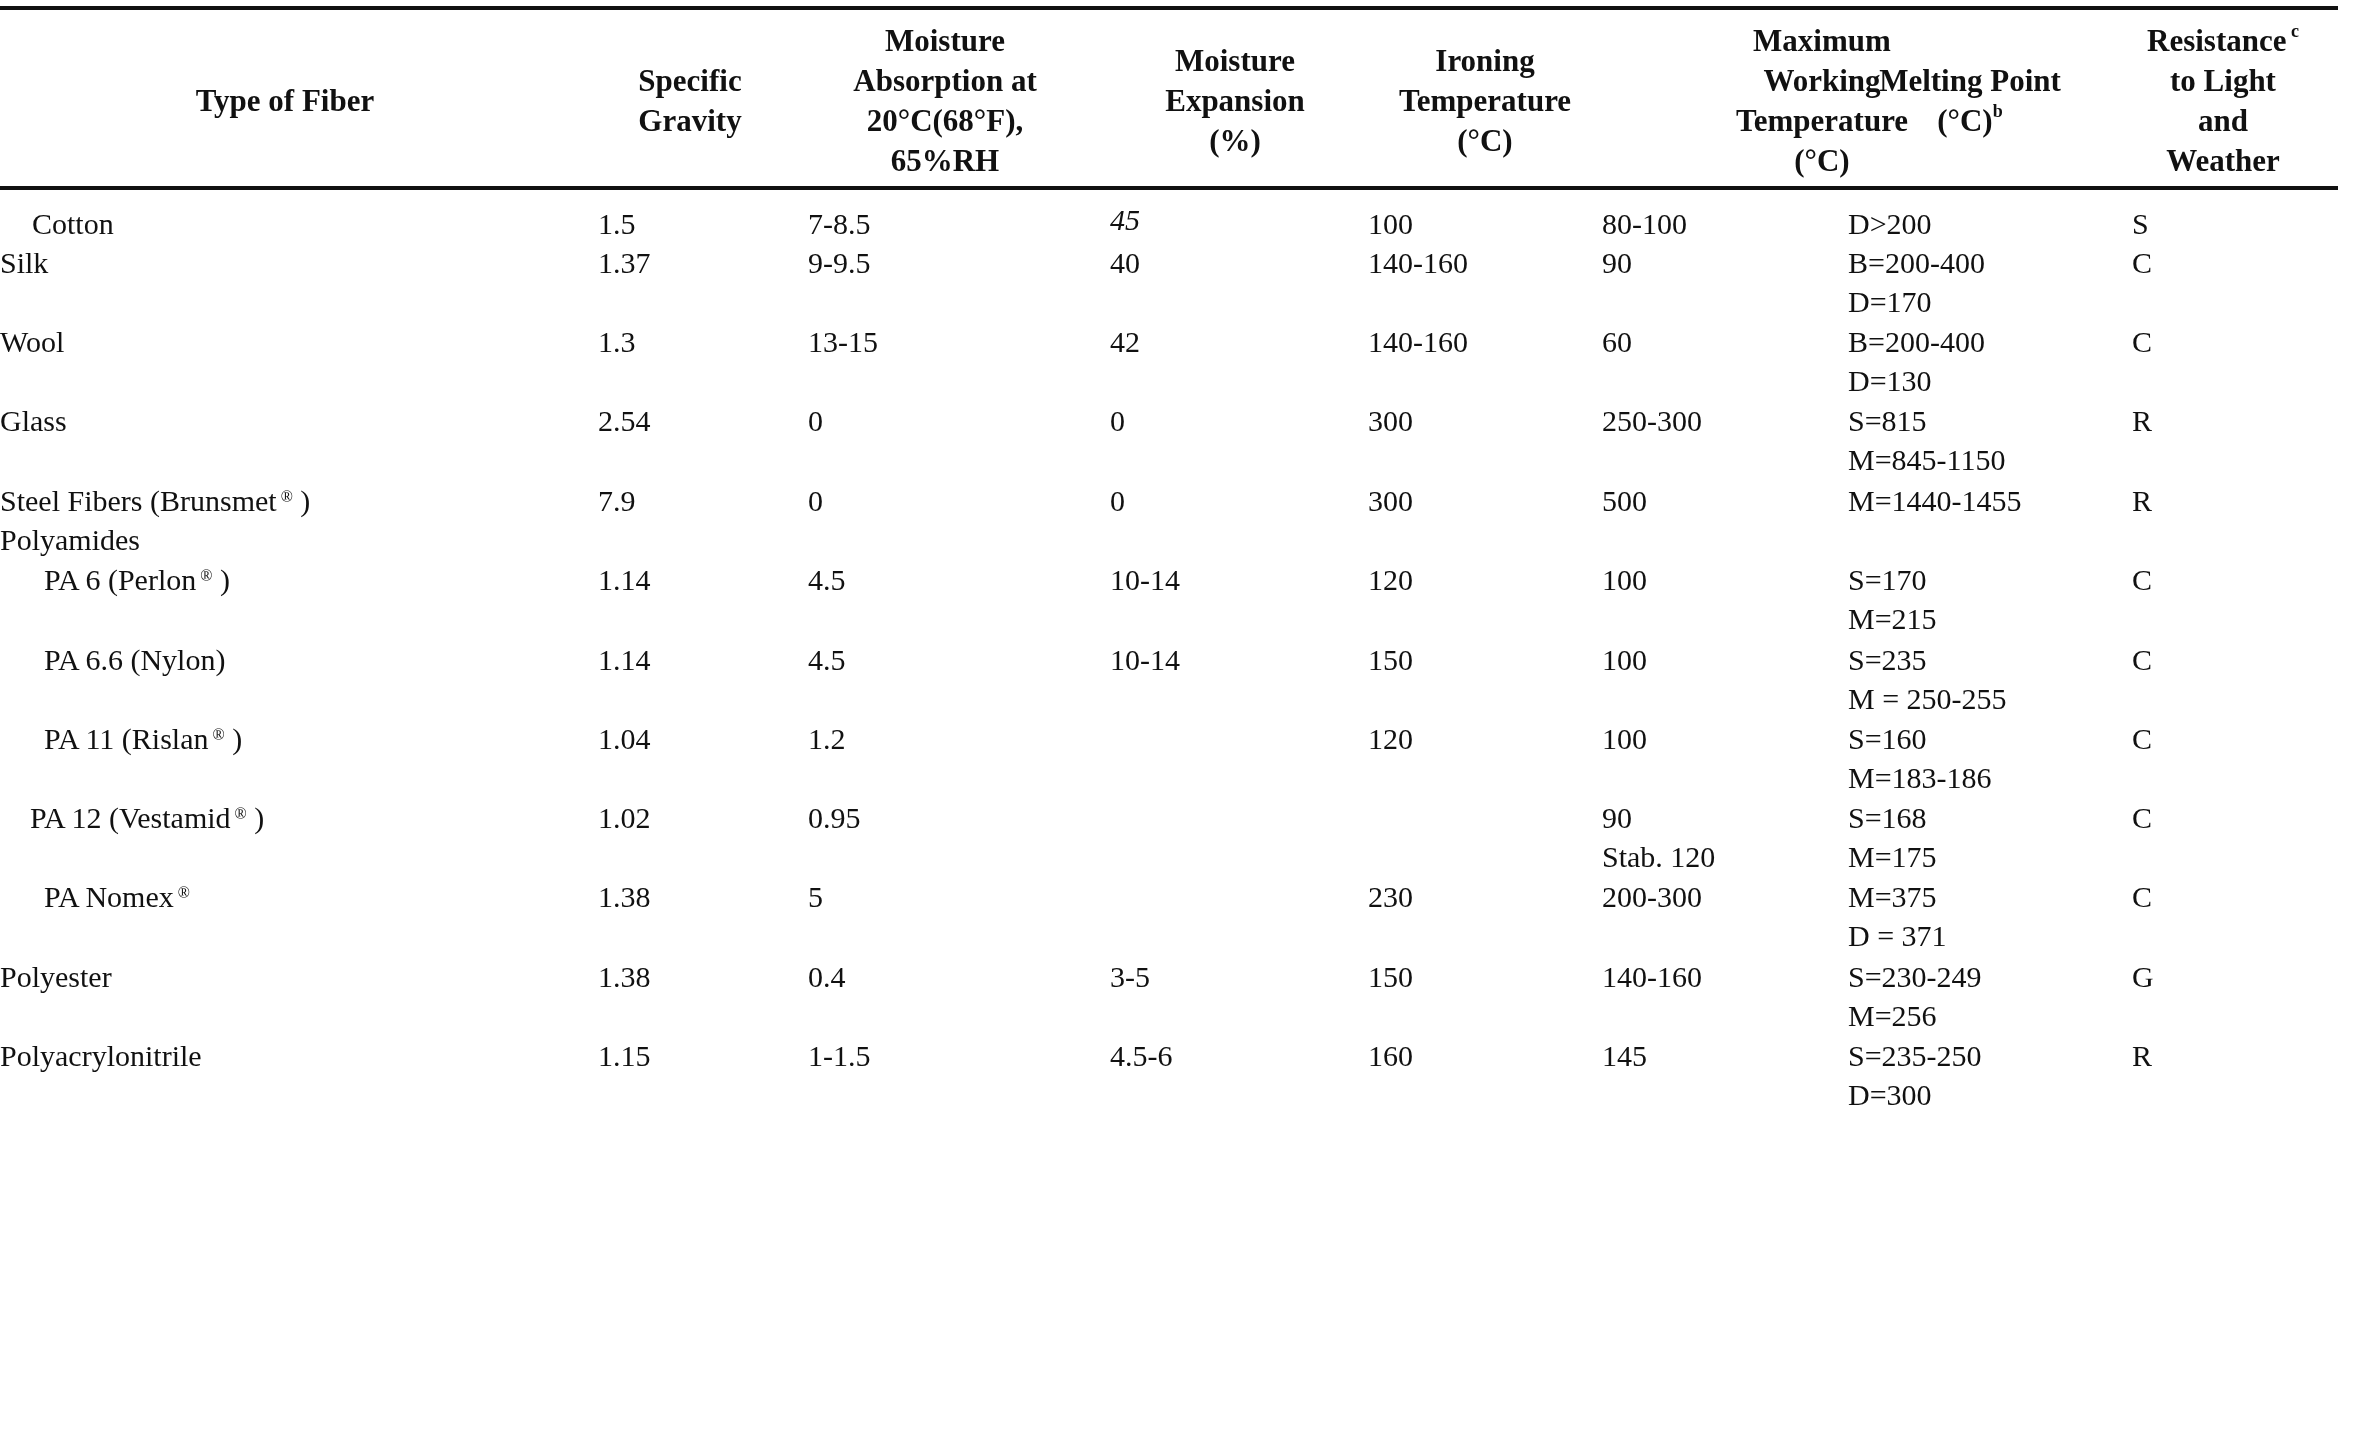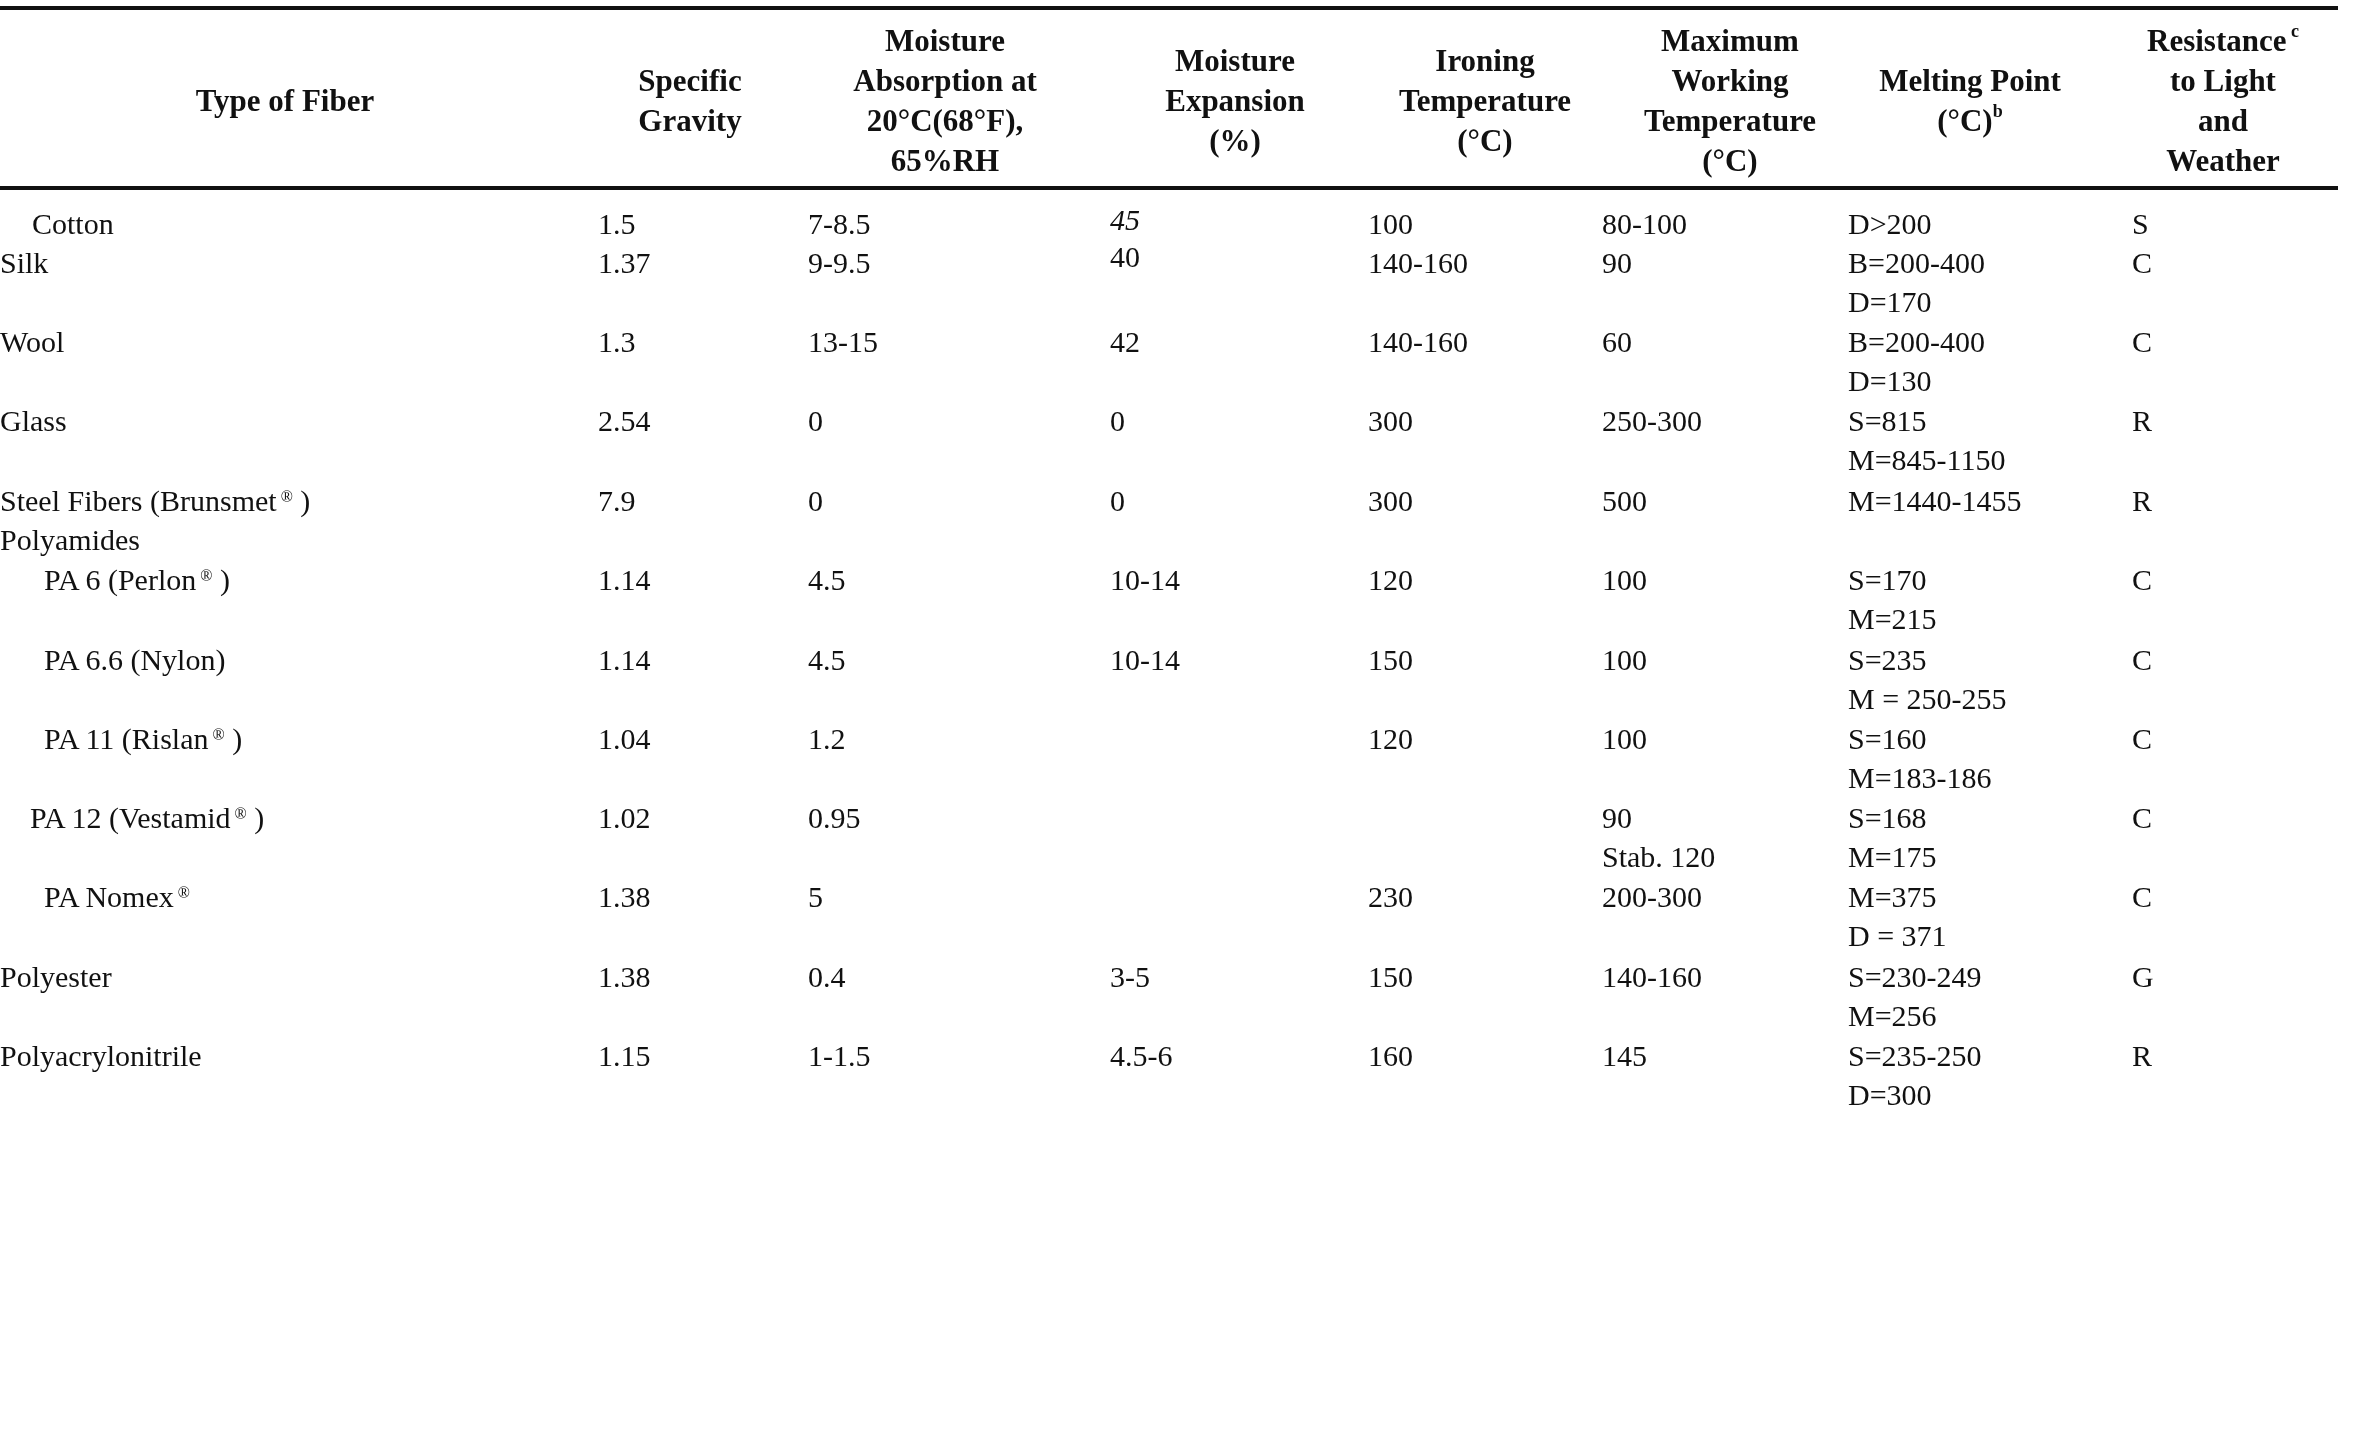--- a/index.html
+++ b/index.html
@@ -47,21 +47,21 @@
         <div>(%)</div>
       </div>
     </div>
     <div class="hdr" style="left: 1340px; width: 290px;">
       <div>
         <div>Ironing</div>
         <div>Temperature</div>
         <div>(°C)</div>
       </div>
     </div>
-    <div class="hdr" style="left: 1570px; width: 320px;">
+    <div class="hdr" style="left: 1662px; width: 320px;">
       <div>
         <div>Maximum</div>
         <div>Working</div>
         <div>Temperature</div>
         <div>(°C)</div>
       </div>
     </div>
     <div class="hdr" style="left: 1820px; width: 300px;">
       <div>
         <div>Melting Point</div>
@@ -80,21 +80,21 @@
     <div class="cell" style="left: 598px; top: 204px;">1.5</div>
     <div class="cell" style="left: 808px; top: 204px;">7-8.5</div>
     <div class="cell" style="left: 1110px; top: 200px; font-style: italic;">45</div>
     <div class="cell" style="left: 1368px; top: 204px;">100</div>
     <div class="cell" style="left: 2132px; top: 204px;">S</div>
     <div class="cell" style="left: 1602px; top: 204px;">80-100</div>
     <div class="cell" style="left: 1848px; top: 204px;">D&gt;200</div>
     <div class="cell" style="left: 0px; top: 243px;">Silk</div>
     <div class="cell" style="left: 598px; top: 243px;">1.37</div>
     <div class="cell" style="left: 808px; top: 243px;">9-9.5</div>
-    <div class="cell" style="left: 1110px; top: 237px;">40</div>
+    <div class="cell" style="left: 1110px; top: 243px;">40</div>
     <div class="cell" style="left: 1368px; top: 243px;">140-160</div>
     <div class="cell" style="left: 2132px; top: 243px;">C</div>
     <div class="cell" style="left: 1602px; top: 243px;">90</div>
     <div class="cell" style="left: 1848px; top: 243px;">B=200-400</div>
     <div class="cell" style="left: 1848px; top: 282px;">D=170</div>
     <div class="cell" style="left: 0px; top: 322px;">Wool</div>
     <div class="cell" style="left: 598px; top: 322px;">1.3</div>
     <div class="cell" style="left: 808px; top: 322px;">13-15</div>
     <div class="cell" style="left: 1110px; top: 322px;">42</div>
     <div class="cell" style="left: 1368px; top: 322px;">140-160</div>

